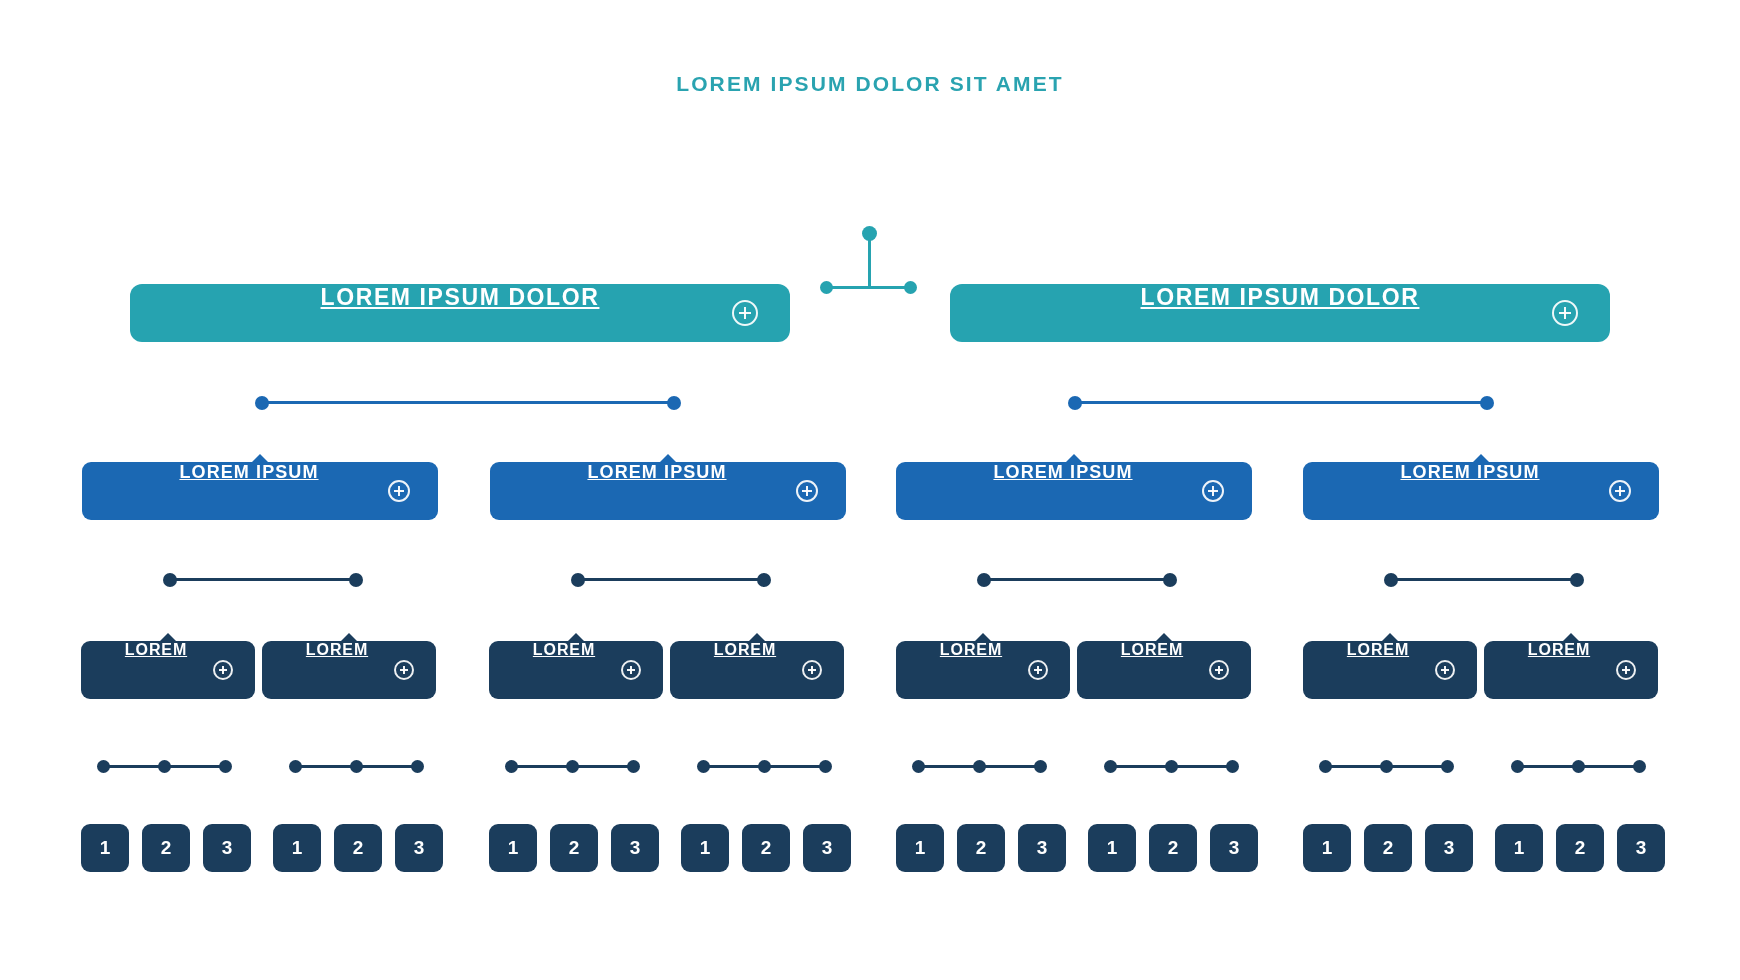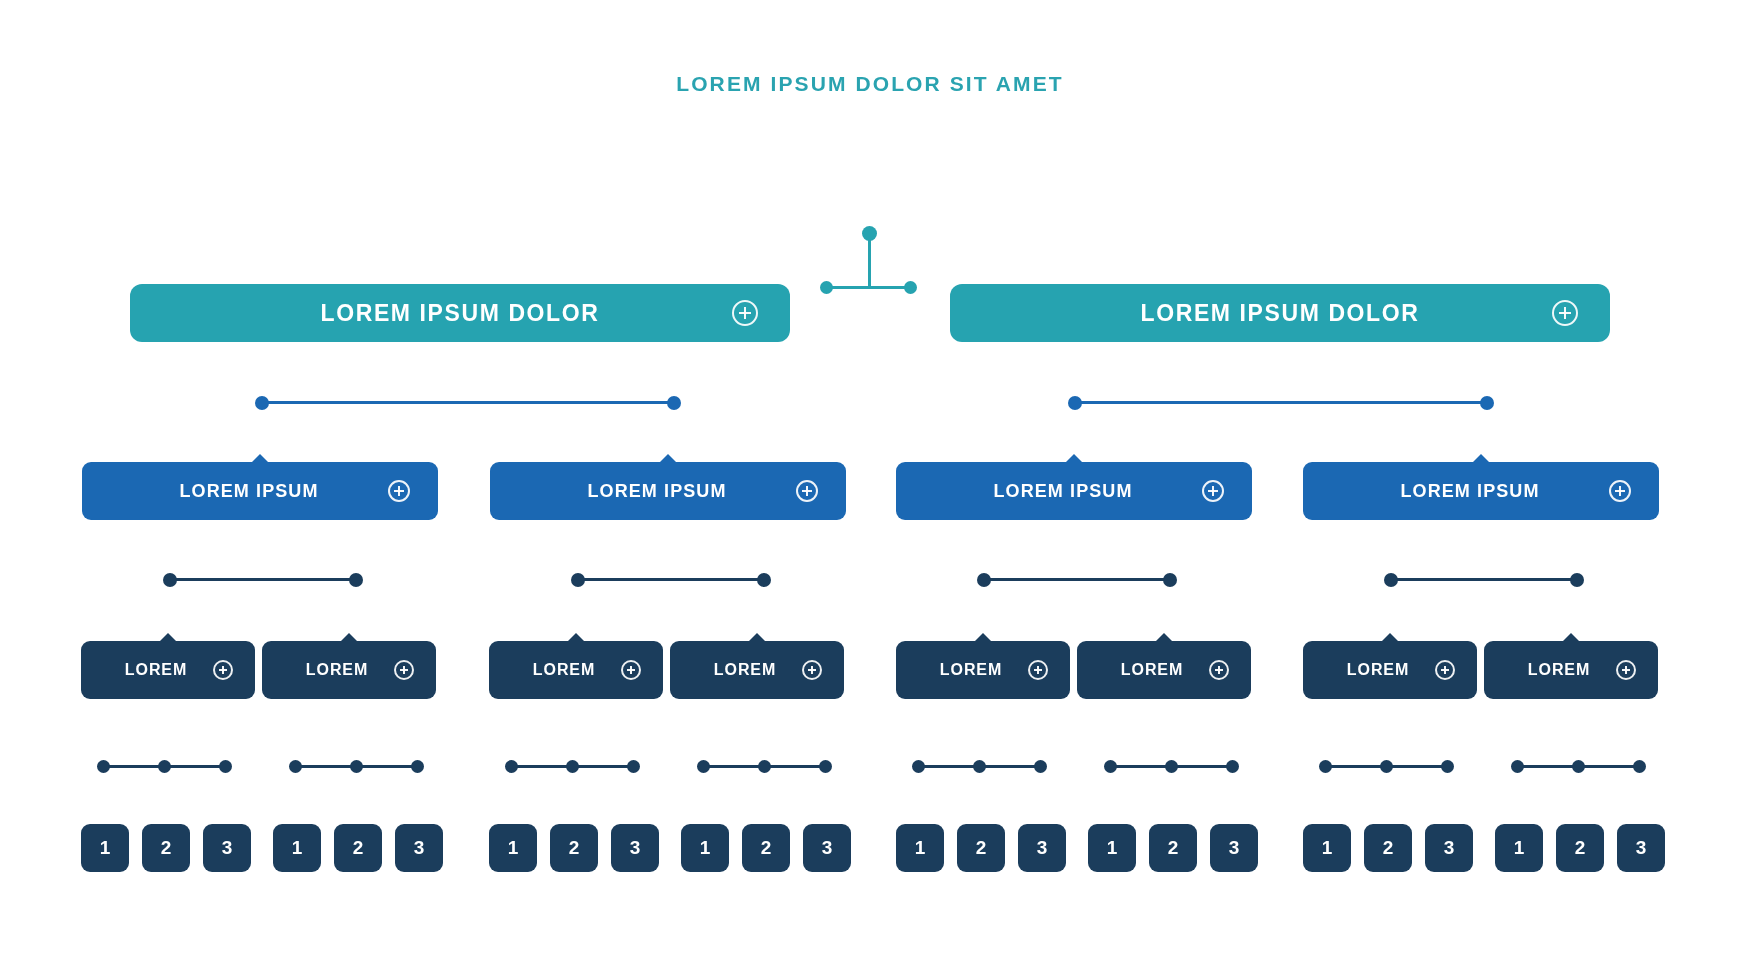--- a/index.html
+++ b/index.html
@@ -26,23 +26,24 @@
     color: #2aa3b0;
     font-size: 63px;
     font-weight: 700;
     letter-spacing: -0.5px;
   }
 
   
   .node {
     position: absolute;
     display: flex;
-    align-items: center;
+    align-items: flex-start;
     color: #ffffff;
     border-radius: 10px;
+    text-decoration: underline;
   }
   .node .label {
     font-weight: 700;
     white-space: nowrap;
   }
   .plus {
     position: absolute;
     border: 2px solid rgba(255,255,255,0.92);
     border-radius: 50%;
     display: block;

